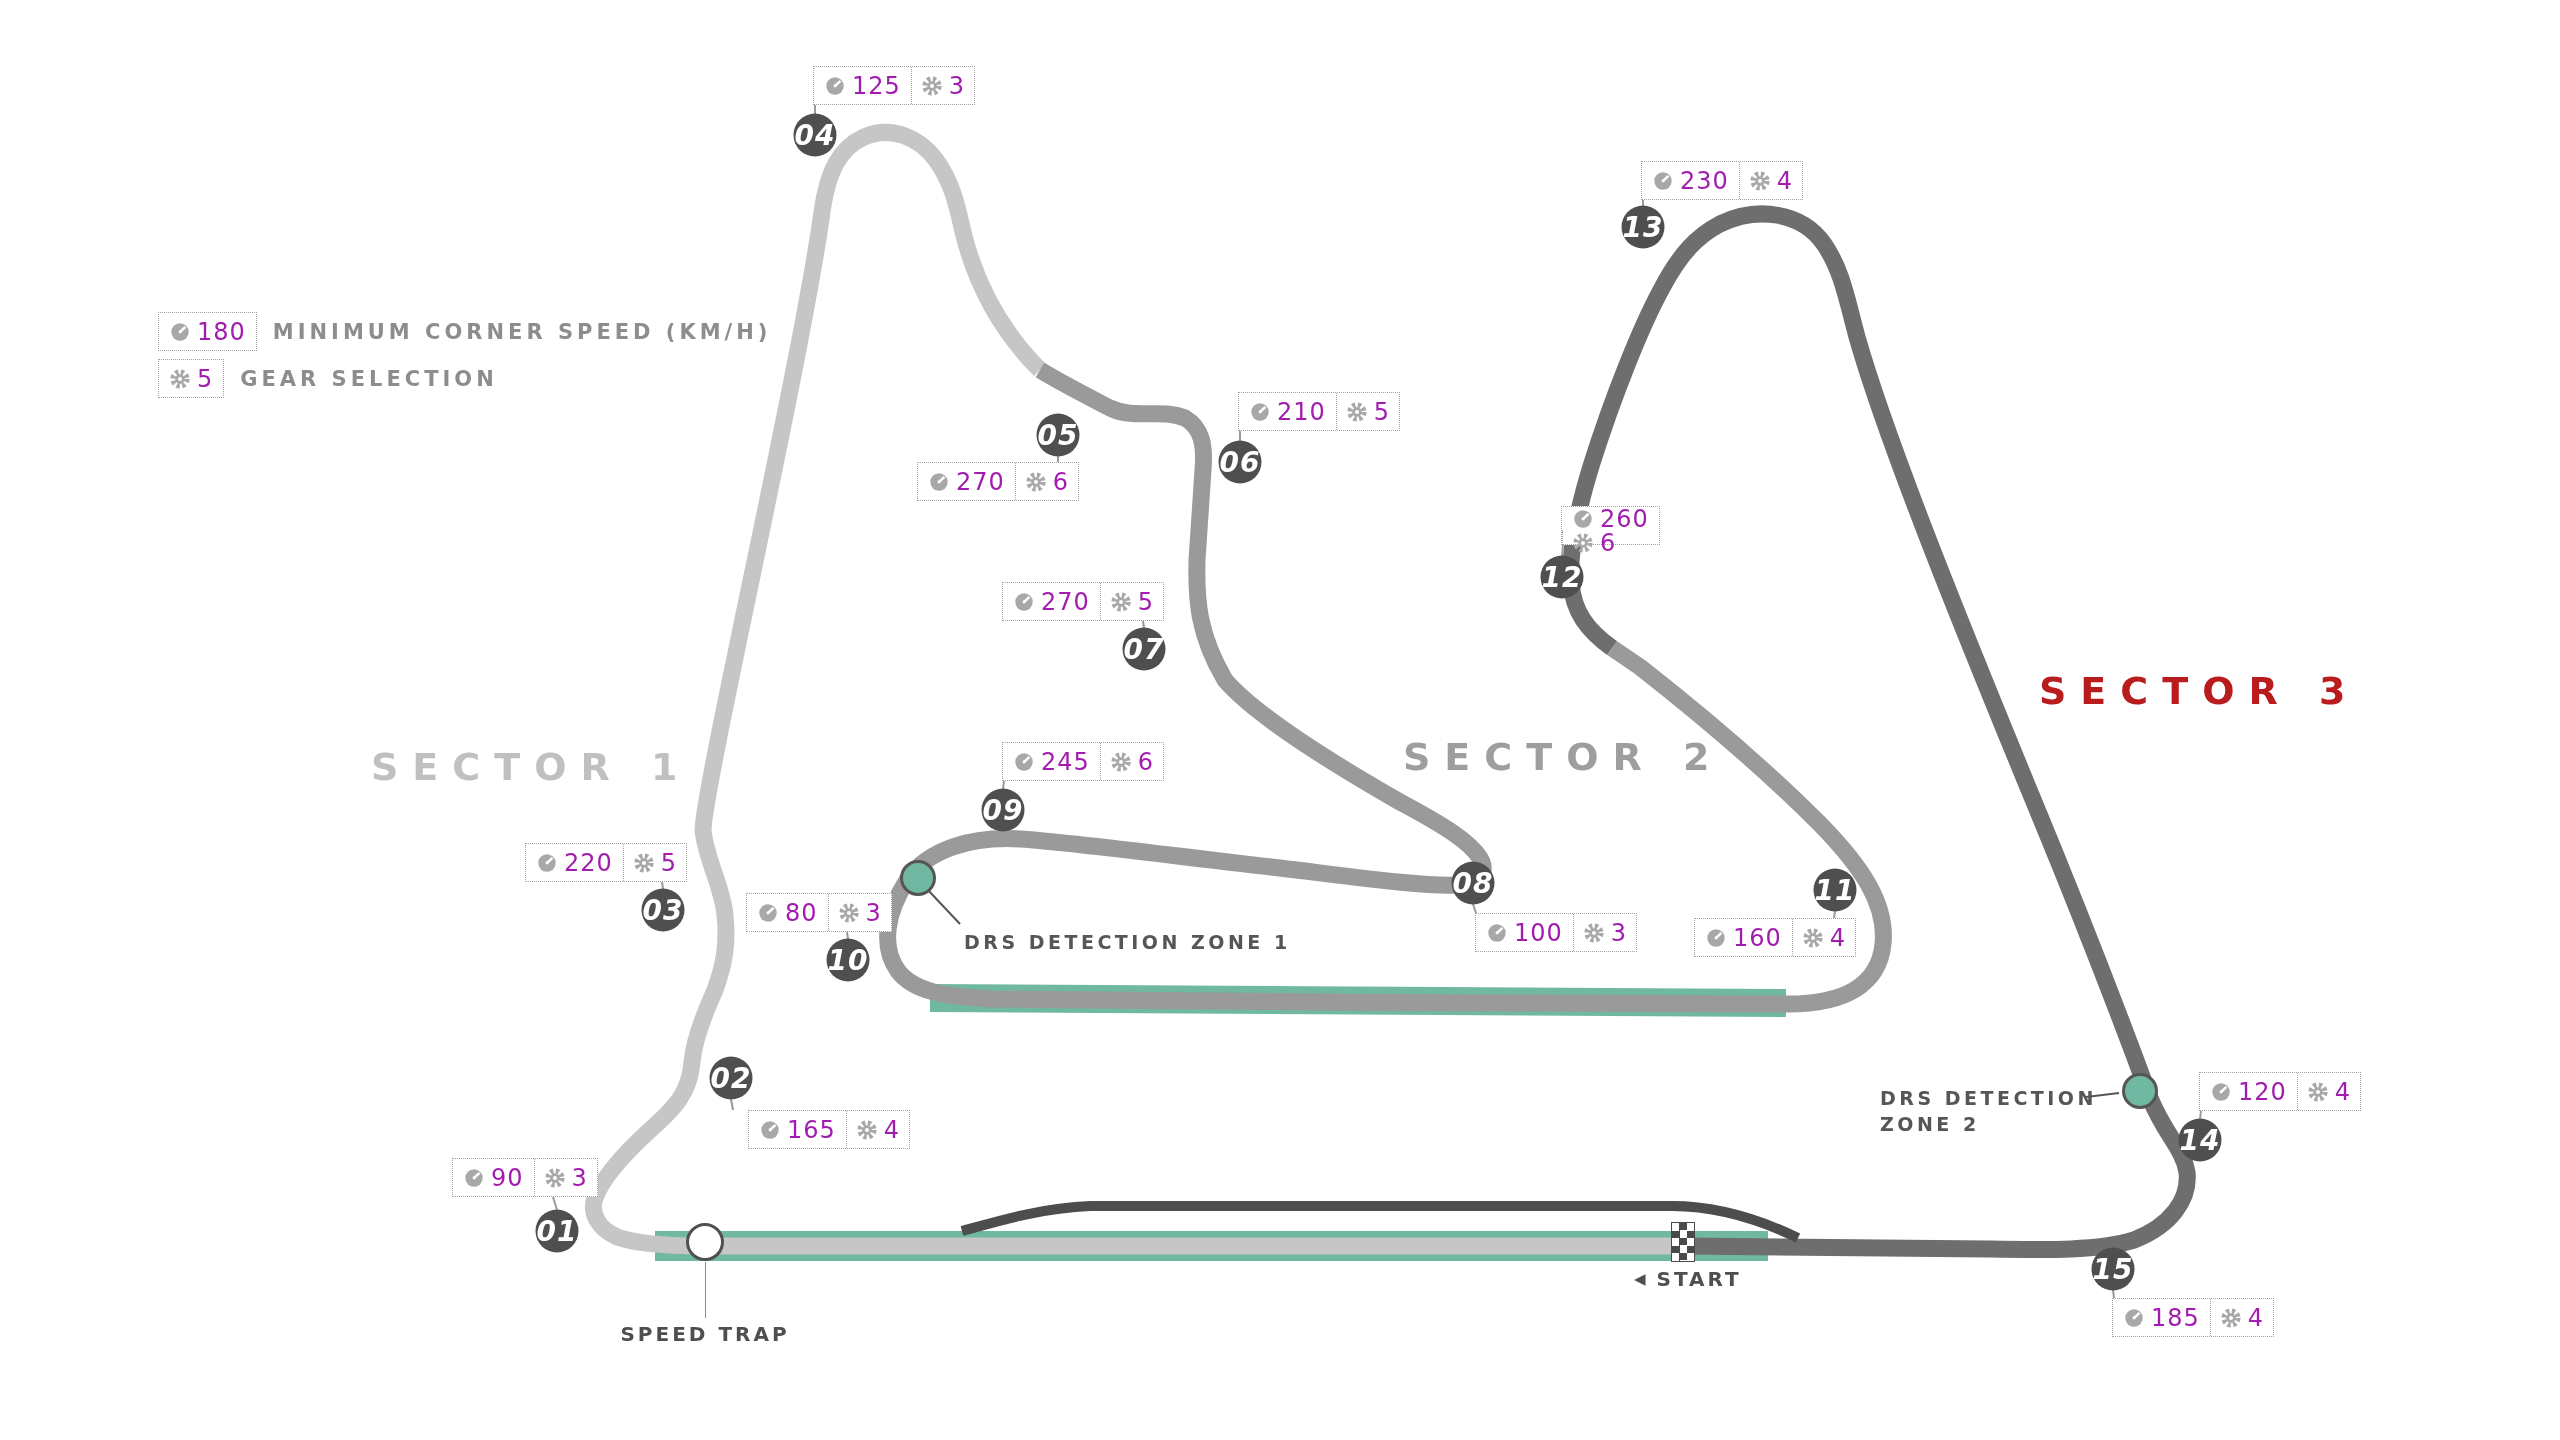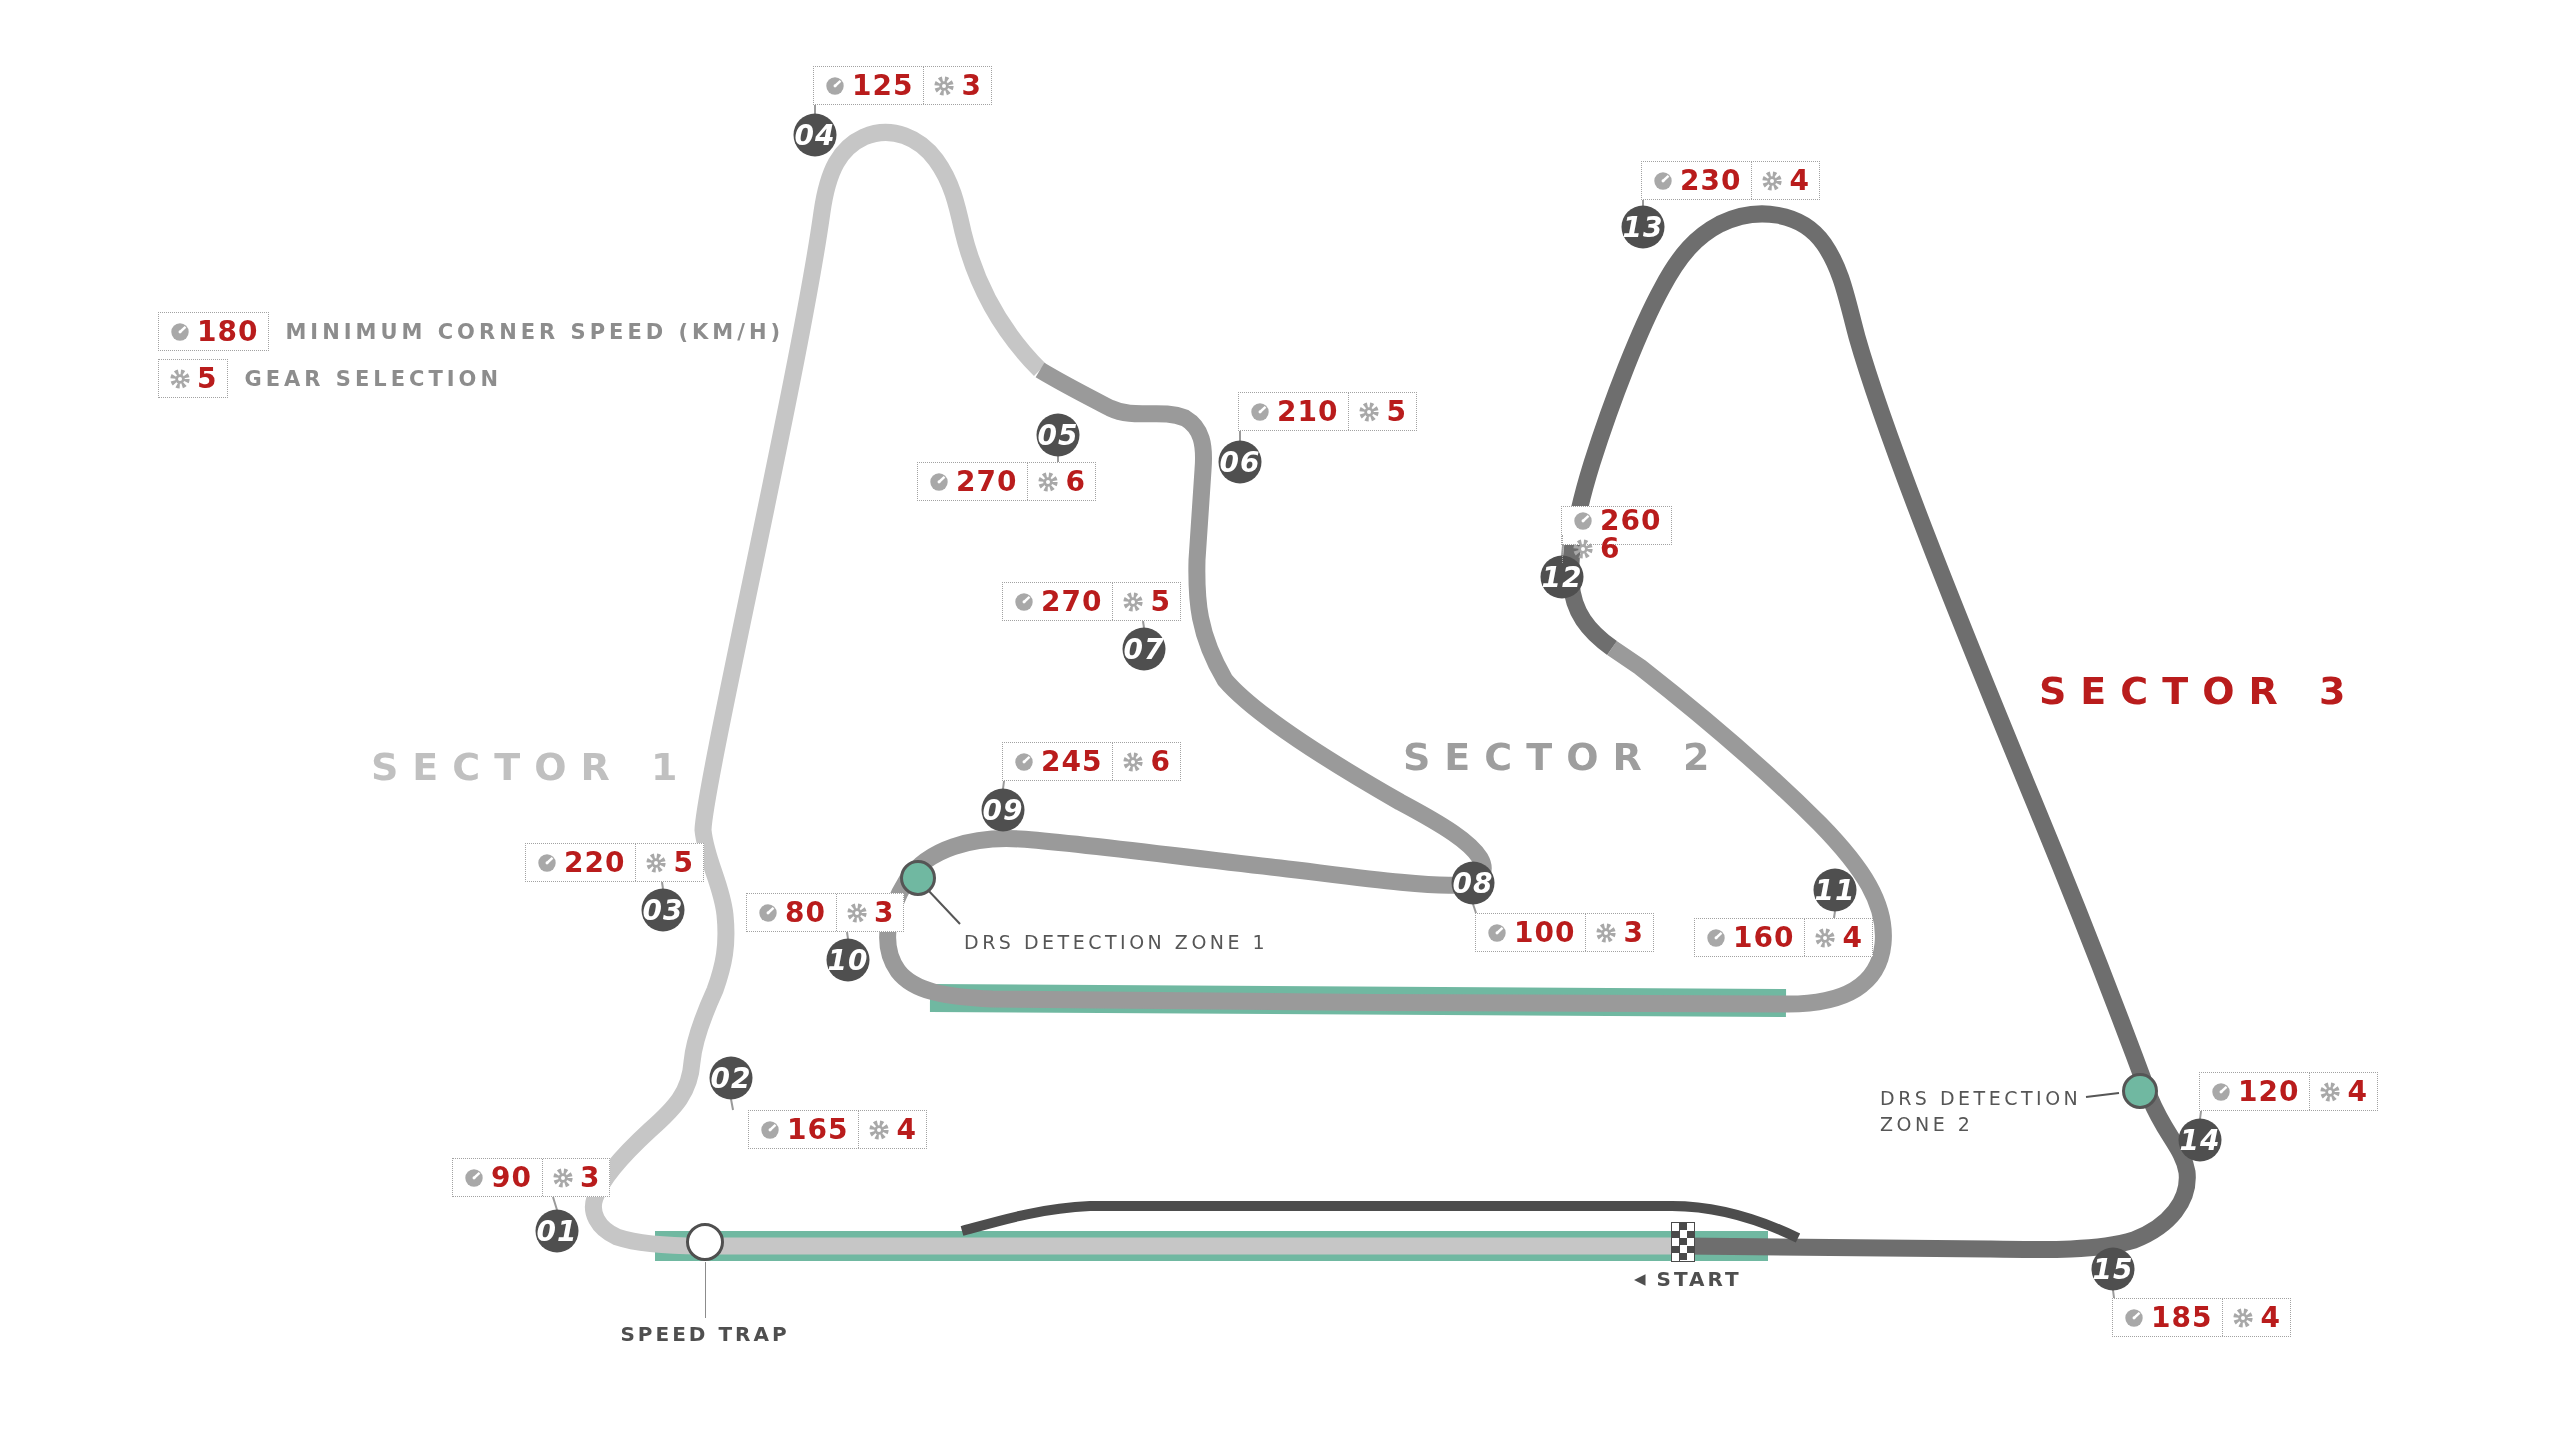--- a/index.html
+++ b/index.html
@@ -7,28 +7,28 @@
   #canvas{position:relative;width:2560px;height:1440px;background:#fff;overflow:hidden;}
   #track-svg{position:absolute;left:0;top:0;}
   .sector-label{position:absolute;font-weight:bold;font-size:38px;letter-spacing:14px;white-space:nowrap;}
   .corner-circle{position:absolute;width:43px;height:43px;border-radius:50%;color:#ffffff;
     font-size:28px;font-weight:bold;letter-spacing:1px;display:flex;align-items:center;
     justify-content:center;transform:translate(-50%,-50%);font-style:italic;}
   .vbox{position:absolute;display:inline-flex;align-items:stretch;background:#fff;
     border:1px dotted #a2a2a2;height:39px;box-sizing:border-box;}
   .vcell{display:flex;align-items:center;gap:6px;padding:0 10px;}
   .vcell.gear{border-left:1px dotted #a2a2a2;padding:0 9px;}
-  .vnum{font-size:28px;font-weight:bold;color:#b91c1c;letter-spacing:1px;line-height:1;}
+  .vnum{font-size:24px;font-weight:normal;color:#a21caf;letter-spacing:1px;line-height:1;}
   .legend{position:absolute;left:158px;top:312px;display:flex;flex-direction:column;gap:8px;}
   .legend-row{display:flex;align-items:center;gap:16px;}
   .legend-row .vbox{position:static;}
   .legend-label{font-size:21px;font-weight:bold;color:#8d8d8d;letter-spacing:4px;white-space:nowrap;}
   .drs-dot{position:absolute;width:36px;height:36px;border-radius:50%;border:3px solid #555;
     box-sizing:border-box;transform:translate(-50%,-50%);}
-  .drs-label{position:absolute;font-size:19px;font-weight:normal;color:#565656;
+  .drs-label{position:absolute;font-size:19px;font-weight:bold;color:#565656;
     letter-spacing:3.5px;line-height:26px;white-space:nowrap;}
   .speed-trap-circle{position:absolute;width:38px;height:38px;border-radius:50%;background:#fff;
     border:3px solid #4f4f4f;box-sizing:border-box;transform:translate(-50%,-50%);}
   .speed-trap-line{position:absolute;width:1px;background:#8c8c8c;}
   .small-caps-label{position:absolute;font-size:20px;font-weight:bold;color:#4f4f4f;
     letter-spacing:3px;white-space:nowrap;}
   .start-label{display:flex;align-items:center;gap:8px;}
   .start-arrow{font-size:15px;}
   .flag{position:absolute;border:1px solid #4a4a4a;box-sizing:border-box;background-color:#fff;
     background-image:conic-gradient(#4a4a4a 25%,transparent 0 50%,#4a4a4a 0 75%,transparent 0);

